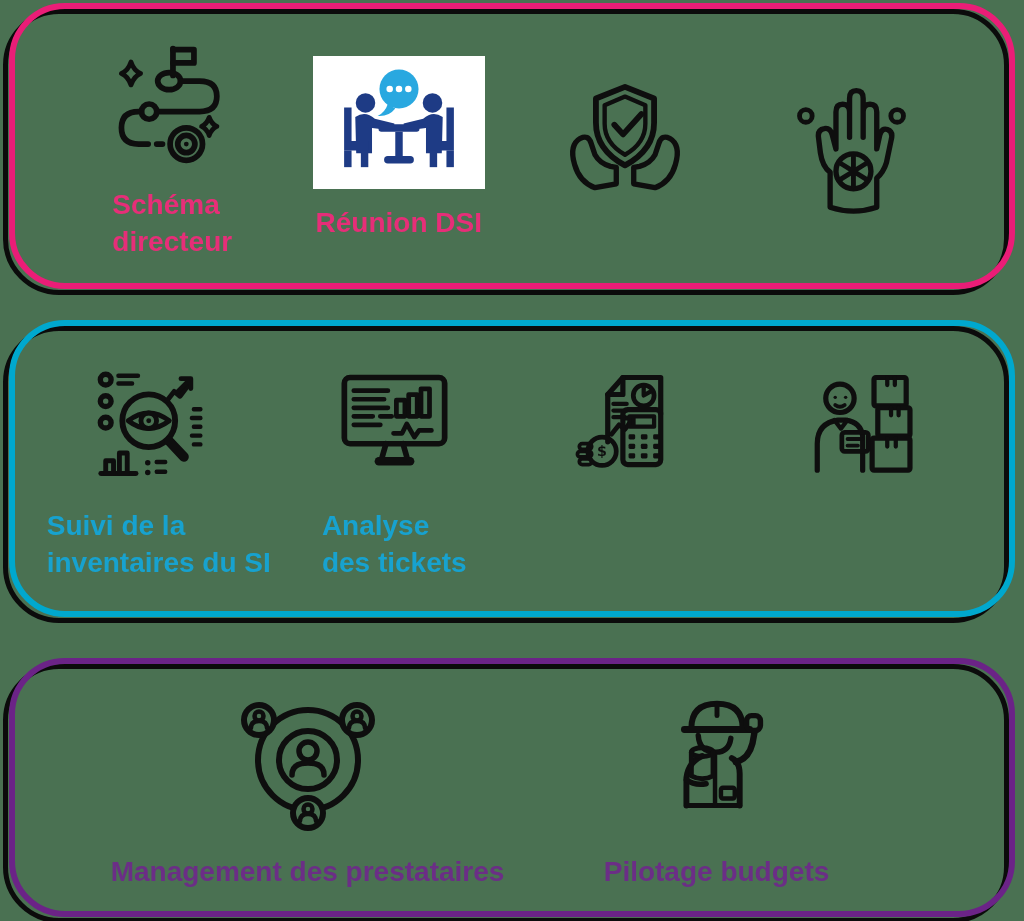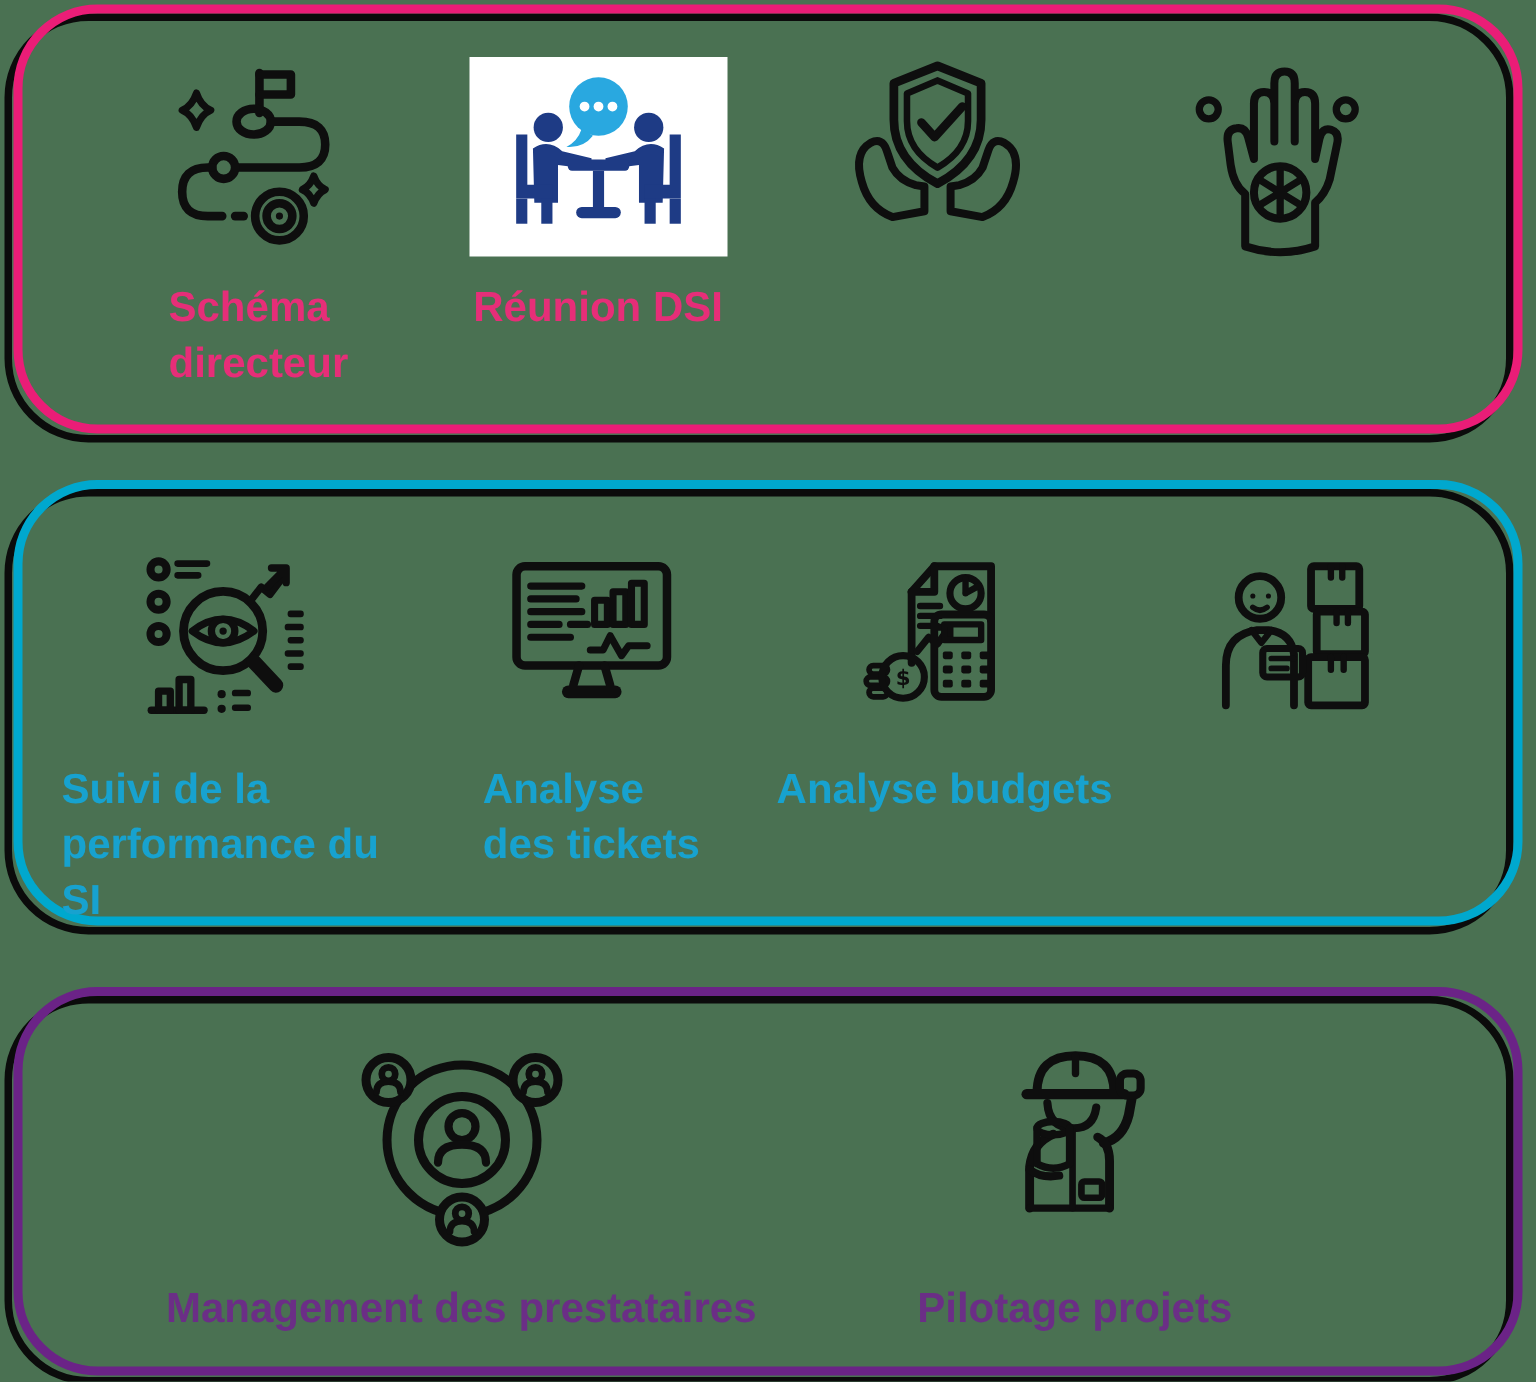--- a/index.html
+++ b/index.html
@@ -11,21 +11,21 @@
   .section{
     position:absolute;left:9px;width:1006px;box-sizing:border-box;
     border:6px solid var(--border,#999);border-radius:56px;
   }
   .section::before{
     content:"";position:absolute;inset:-6px;
     border:5px solid var(--shadow,#0b0b0b);border-radius:56px;
     transform:translate(-6px,6px);z-index:-1;
   }
   .section-inner{display:flex;width:100%;box-sizing:border-box;}
-  #section-0 .section-inner{padding:24px 44px 0;}
+  #section-0 .section-inner{padding:24px 44px 0;align-items:center;}
   #section-1 .section-inner{padding:38px 26px 0;}
   #section-2 .section-inner{padding:22px 88px 0;}
   .item{flex:1;display:flex;flex-direction:column;align-items:center;}
   .icon-box{display:flex;align-items:center;justify-content:center;}
   #section-0 .icon-box{height:142px;}
   #section-1 .icon-box{height:132px;}
   #section-2 .icon-box{height:154px;}
   .label{
     margin-top:12px;font-size:28px;font-weight:bold;line-height:1.32;
     color:var(--text,#333);white-space:pre-line;text-align:left;
@@ -151,21 +151,21 @@
           <path class="ln" style="stroke-width:5" d="M8 112 H44"></path>
           <rect class="ln" style="stroke-width:5" x="13" y="99" width="8" height="13"></rect>
           <rect class="ln" style="stroke-width:5" x="27" y="91" width="8" height="21"></rect>
           <circle class="fl" cx="56" cy="101" r="2.8"></circle>
           <circle class="fl" cx="56" cy="111" r="2.8"></circle>
           <rect class="fl" x="63" y="98" width="13" height="4.5" rx="2"></rect>
           <rect class="fl" x="63" y="108" width="13" height="4.5" rx="2"></rect>
         </svg>
       </div>
       <div class="label">Suivi de la
-performance du SI</div>
+inventaires du SI</div>
     </div>
 
     <div class="item">
       <div class="icon-box">
         <svg width="123" height="128" viewBox="0 0 130 135">
           <rect class="ln" x="12" y="12" width="106" height="70" rx="6"></rect>
           <path class="ln" d="M56 82 L52 96 M74 82 L78 96"></path>
           <rect class="fl" x="44" y="96" width="42" height="9" rx="4.5"></rect>
           <path class="ln" style="stroke-width:5" d="M22 26 H58 M22 35 H54 M22 44 H58 M22 53 H42 M50 53 H62 M22 62 H50"></path>
           <rect class="ln" style="stroke-width:5" x="67" y="36" width="9" height="17"></rect>
@@ -199,21 +199,20 @@
           <rect class="fl" x="64" y="92" width="7" height="5.5" rx="1.5"></rect>
             <rect class="fl" x="77" y="92" width="7" height="5.5" rx="1.5"></rect>
             <rect class="fl" x="90" y="92" width="7" height="5.5" rx="1.5"></rect>
           <rect class="ln" style="stroke-width:4" x="12" y="82" width="13" height="6" rx="3"></rect>
           <rect class="ln" style="stroke-width:4" x="10" y="90" width="15" height="6" rx="3"></rect>
           <rect class="ln" style="stroke-width:4" x="12" y="98" width="13" height="6" rx="3"></rect>
           <circle class="ln" style="stroke-width:5" cx="36" cy="90" r="15"></circle>
           <text x="36" y="95.5" font-size="15" font-weight="bold" text-anchor="middle" fill="var(--line,#0e0e0e)" font-family="DejaVu Sans, sans-serif">$</text>
         </svg>
       </div>
-      <div class="label">Analyse budgets</div>
     </div>
 
     <div class="item">
       <div class="icon-box">
         <svg width="123" height="128" viewBox="0 0 130 135">
           <rect class="ln" style="stroke-width:5.5" x="74" y="12" width="34" height="30" rx="2"></rect>
           <path class="ln" style="stroke-width:4.5" d="M88 12 V20 M96 12 V20"></path>
           <rect class="ln" style="stroke-width:5.5" x="78" y="44" width="34" height="30" rx="2"></rect>
           <path class="ln" style="stroke-width:4.5" d="M92 44 V52 M100 44 V52"></path>
           <rect class="ln" style="stroke-width:5.5" x="72" y="76" width="40" height="34" rx="2"></rect>
@@ -268,17 +267,17 @@
           <rect class="ln" style="stroke-width:5.5" x="105" y="27" width="14" height="15" rx="5"></rect>
           <path class="ln" d="M60 68 Q46 74 44 90 V118 M98 118 V86 Q98 74 90 70"></path>
           <path class="ln" style="stroke-width:5" d="M44 118 H98"></path>
           <path class="ln" style="stroke-width:4.5" d="M73 66 V118"></path>
           <rect class="ln" style="stroke-width:4.5" x="79" y="100" width="14" height="11" rx="2"></rect>
           <ellipse class="ln" style="stroke-width:5" cx="60" cy="64" rx="11" ry="4.5"></ellipse>
           <path class="ln" style="stroke-width:5" d="M49 64 V88 M71 64 V88 M49 88 Q60 94 71 88"></path>
           <path class="ln" style="stroke-width:5.5" d="M44 92 Q52 98 64 96"></path>
         </svg>
       </div>
-      <div class="label">Pilotage projets</div>
+      <div class="label">Pilotage budgets</div>
     </div>
 
   </div>
 </div>
 
 </body></html>

